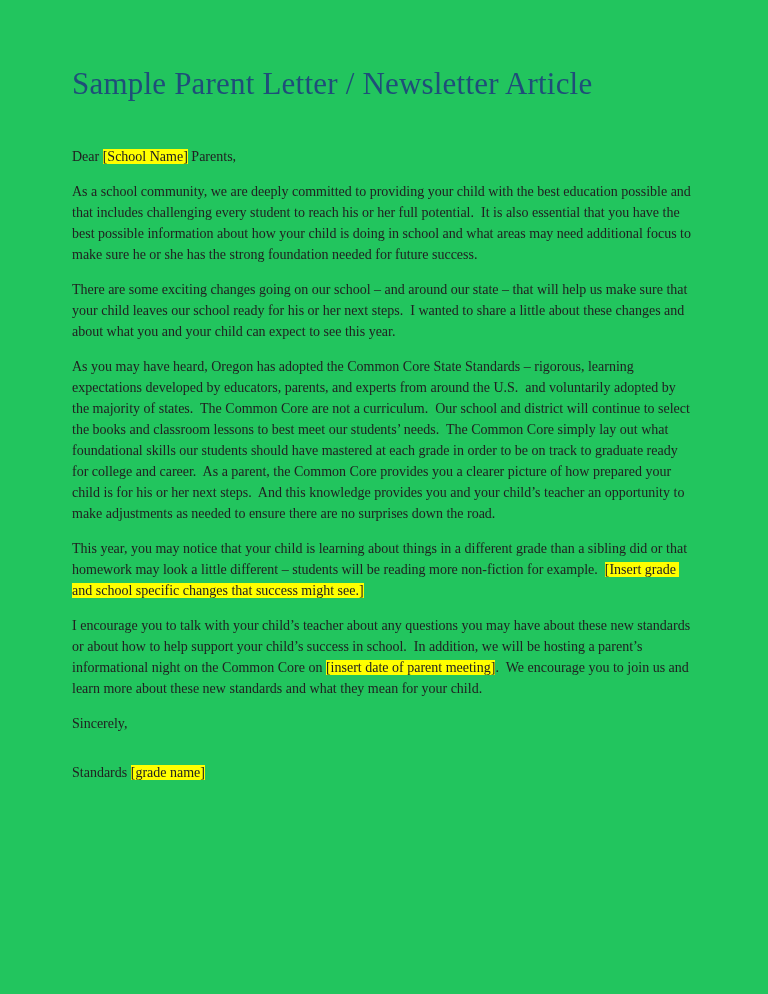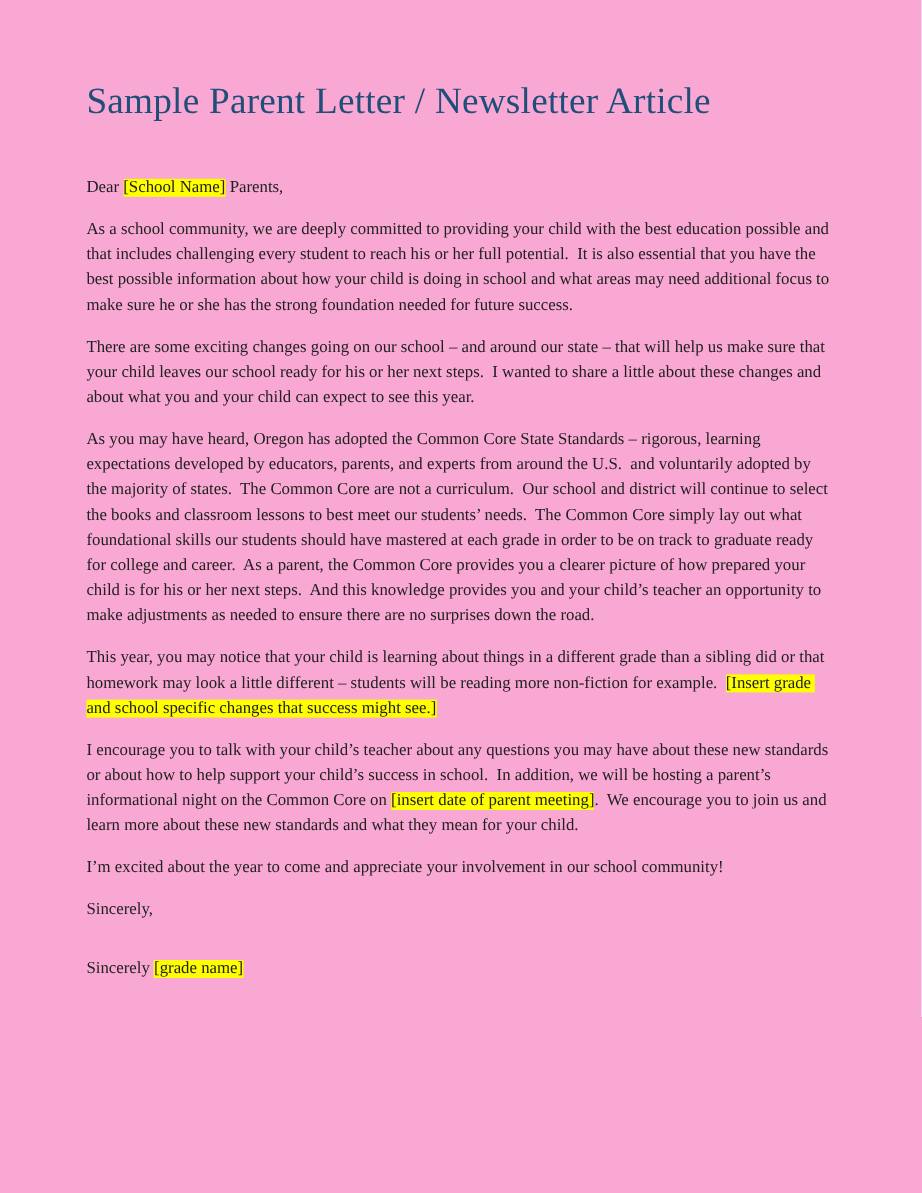--- a/index.html
+++ b/index.html
@@ -5,21 +5,21 @@
   html, body {
     margin: 0;
     padding: 0;
     background: #ffffff;
   }
   .page {
     position: relative;
     width: 768px;
     min-height: 994px;
     box-sizing: border-box;
-    background: #f9a8d4;
+    background: #22c55e;
     padding: 66px 72px 40px 72px;
     font-family: "Liberation Serif", "DejaVu Serif", serif;
     color: #212121;
   }
   .title {
     font-family: "Liberation Serif", "DejaVu Serif", serif;
     font-weight: 400;
     font-size: 31px;
     line-height: 1.15;
     letter-spacing: 0.2px;
@@ -46,17 +46,16 @@
 
 <div class="page">
   <h1 class="title">Sample Parent Letter / Newsletter Article</h1>
   <div class="body-text">
       <p class="para"><span class="">Dear </span><span class="hl">[School Name]</span><span class=""> Parents,</span></p>
       <p class="para"><span class="">As a school community, we are deeply committed to providing your child with the best education possible and that includes challenging every student to reach his or her full potential.  It is also essential that you have the best possible information about how your child is doing in school and what areas may need additional focus to make sure he or she has the strong foundation needed for future success.</span></p>
       <p class="para"><span class="">There are some exciting changes going on our school – and around our state – that will help us make sure that your child leaves our school ready for his or her next steps.  I wanted to share a little about these changes and about what you and your child can expect to see this year.</span></p>
       <p class="para"><span class="">As you may have heard, Oregon has adopted the Common Core State Standards – rigorous, learning expectations developed by educators, parents, and experts from around the U.S.  and voluntarily adopted by the majority of states.  The Common Core are not a curriculum.  Our school and district will continue to select the books and classroom lessons to best meet our students’ needs.  The Common Core simply lay out what foundational skills our students should have mastered at each grade in order to be on track to graduate ready for college and career.  As a parent, the Common Core provides you a clearer picture of how prepared your child is for his or her next steps.  And this knowledge provides you and your child’s teacher an opportunity to make adjustments as needed to ensure there are no surprises down the road.</span></p>
       <p class="para"><span class="">This year, you may notice that your child is learning about things in a different grade than a sibling did or that homework may look a little different – students will be reading more non-fiction for example.  </span><span class="hl">[Insert grade and school specific changes that success might see.]</span></p>
       <p class="para"><span class="">I encourage you to talk with your child’s teacher about any questions you may have about these new standards or about how to help support your child’s success in school.  In addition, we will be hosting a parent’s informational night on the Common Core on </span><span class="hl">[insert date of parent meeting]</span><span class="">.  We encourage you to join us and learn more about these new standards and what they mean for your child.</span></p>
-      <p class="para"><span class="">I’m excited about the year to come and appreciate your involvement in our school community!</span></p>
       <p class="para"><span class="">Sincerely,</span></p>
-      <p class="para"><span class="">Sincerely </span><span class="hl">[grade name]</span></p>
+      <p class="para"><span class="">Standards </span><span class="hl">[grade name]</span></p>
     </div>
 </div>
 
 </body></html>

